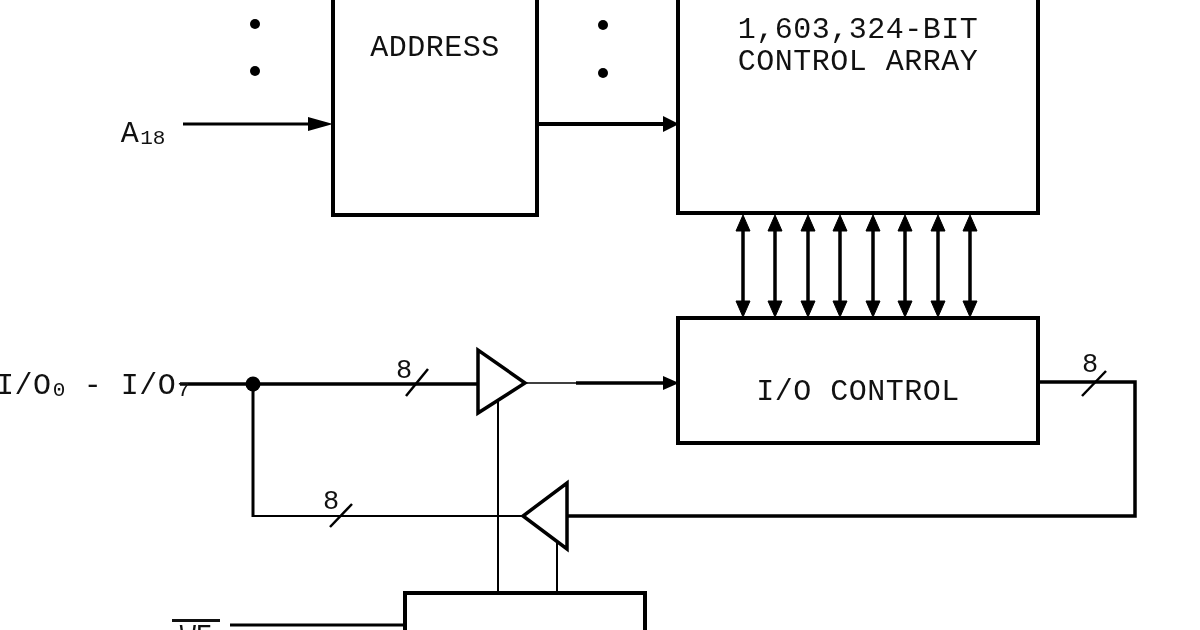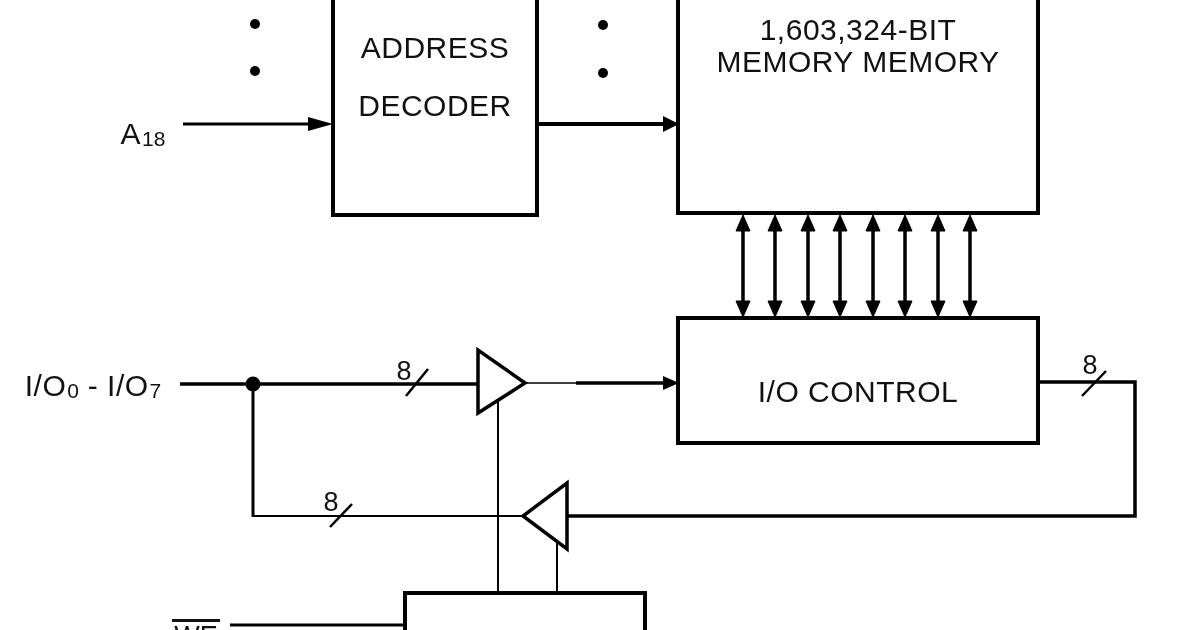--- a/index.html
+++ b/index.html
@@ -3,21 +3,21 @@
 <meta charset="utf-8">
 <style>
   * { margin: 0; padding: 0; box-sizing: border-box; }
   html, body { background: #ffffff; }
   #stage {
     position: relative;
     width: 1200px;
     height: 630px;
     background: #ffffff;
     overflow: hidden;
-    font-family: Liberation Sans, sans-serif;
+    font-family: Liberation Mono, monospace;
     color: #111111;
   }
   #wires {
     position: absolute;
     left: 0; top: 0;
     width: 1200px; height: 630px;
   }
   .lbl {
     position: absolute;
     transform: translate(-50%, -50%);
@@ -141,24 +141,23 @@
     <line x1="557" y1="542" x2="557" y2="591" stroke="#000000" stroke-width="2"></line>
 
     <line x1="230" y1="625" x2="407" y2="625" stroke="#000000" stroke-width="3"></line>
 
     <line x1="406" y1="396" x2="428" y2="369" stroke="#000000" stroke-width="2.5"></line>
     <line x1="330" y1="527" x2="352" y2="504" stroke="#000000" stroke-width="2.5"></line>
     <line x1="1082" y1="396" x2="1106" y2="371" stroke="#000000" stroke-width="2.5"></line>
   </svg>
 
   <div class="lbl" style="left:435px; top:48px;">ADDRESS</div>
-  <div class="lbl" style="left:435px; top:106px;">DECODER</div>
 
   <div class="lbl" style="left:858px; top:30px;">1,603,324-BIT</div>
-  <div class="lbl" style="left:858px; top:62px;">MEMORY MEMORY</div>
+  <div class="lbl" style="left:858px; top:62px;">CONTROL ARRAY</div>
 
   <div class="lbl" style="left:858px; top:392px;">I/O CONTROL</div>
 
   <div class="lbl" style="left:143px; top:134px;">
     <span>A</span><span class="sub">18</span>
   </div>
 
   <div class="lbl" style="left:93px; top:386px;">
     <span>I/O</span><span class="sub">0</span><span> - </span><span>I/O</span><span class="sub">7</span>
   </div>

